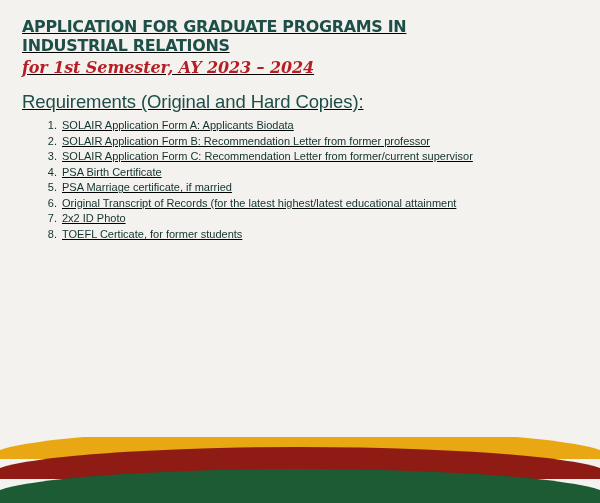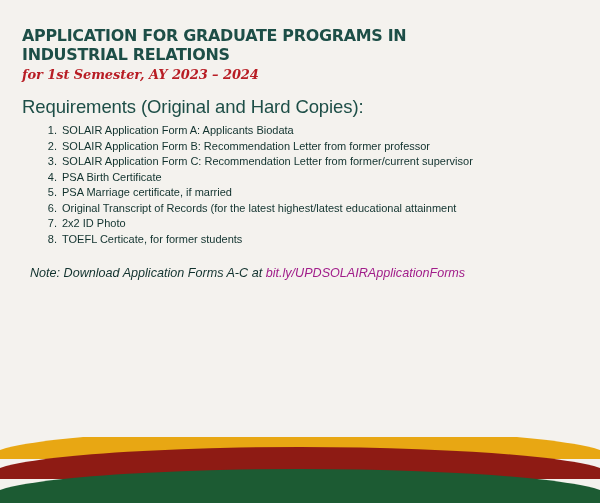--- a/index.html
+++ b/index.html
@@ -16,41 +16,42 @@
   }
   .poster {
     position: absolute;
     left: 0; top: 0;
     width: 600px;
     height: 503px;
     background: #f4f2ee;
   }
   .content {
     position: absolute;
-    left: 0; top: 12px;
+    left: 0; top: 3px;
     width: 535px;
     padding: 14px 22px 0 22px;
     box-sizing: border-box;
+    text-decoration: underline;
   }
   .title {
     font-family: "DejaVu Sans", sans-serif;
     font-weight: bold;
     font-size: 16.5px;
     letter-spacing: -0.3px;
     color: #1d4e47;
     line-height: 1.18;
     margin: 0 0 2px 0;
     transform: scaleX(0.965);
     transform-origin: left center;
   }
   .subtitle {
     font-family: "DejaVu Serif", serif;
     font-style: italic;
     font-weight: bold;
-    font-size: 13px;
+    font-size: 16px;
     color: #b81d24;
     margin: 0 0 14px 0;
     letter-spacing: -0.1px;
   }
   h2.section {
     font-family: "Liberation Sans", sans-serif;
     font-weight: normal;
     font-size: 18.5px;
     color: #1d4e47;
     margin: 0 0 3px 0;
@@ -144,23 +145,20 @@
       <li>SOLAIR Application Form A: Applicants Biodata</li>
       <li>SOLAIR Application Form B: Recommendation Letter from former professor</li>
       <li>SOLAIR Application Form C: Recommendation Letter from former/current supervisor</li>
       <li>PSA Birth Certificate</li>
       <li>PSA Marriage certificate, if married</li>
       <li>Original Transcript of Records (for the latest highest/latest educational attainment</li>
       <li>2x2 ID Photo</li>
       <li>TOEFL Certicate, for former students</li>
     </ol>
 
-    <div class="note">
-      <span>Note: Download Application Forms A-C at </span><a href="#">bit.ly/UPDSOLAIRApplicationForms</a>
-    </div>
 
   </div>
 
   <div class="band-wrap">
     <div class="band band-gold"></div>
     <div class="band band-red"></div>
     <div class="band band-green"></div>
   </div>
 
 </div>

